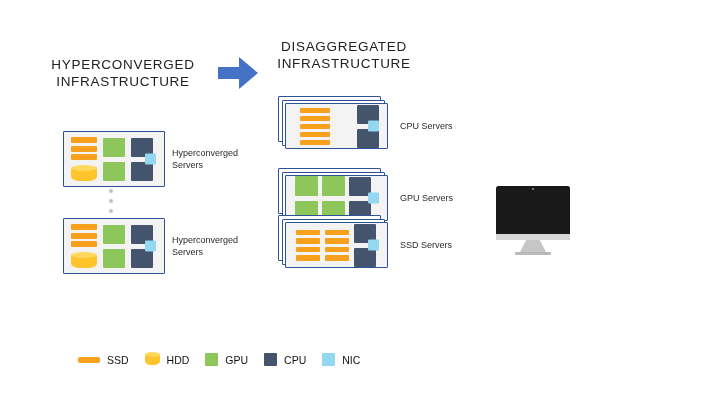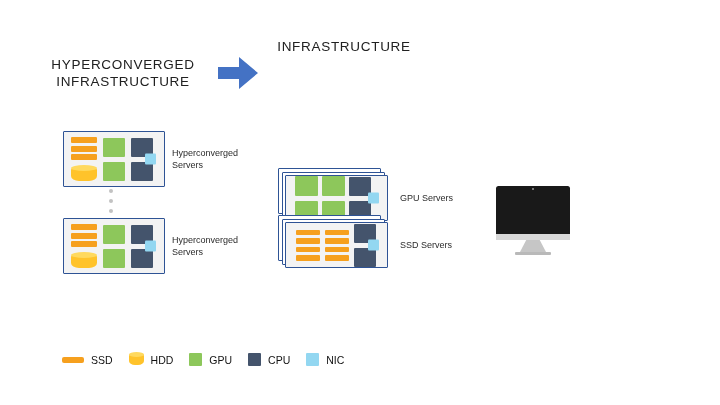--- a/index.html
+++ b/index.html
@@ -62,21 +62,21 @@
   .monitor-screen{width:74px;height:48px;background:var(--mscreen,#191919);
                   border-radius:2.5px 2.5px 0 0;position:relative;}
   .camera-dot{position:absolute;top:2px;left:50%;transform:translateX(-50%);
               width:2px;height:2px;border-radius:50%;background:#9a9a9a;}
   .monitor-chin{width:74px;height:6px;background:var(--mchin,#D8D8D8);}
   .monitor-stand{width:26px;height:12px;margin:0 auto;background:var(--mstand,#C6C6C6);
                  clip-path:polygon(24% 0,76% 0,100% 100%,0 100%);}
   .monitor-base{width:36px;height:3px;margin:0 auto;background:#b9b9b9;border-radius:1px;}
 
   
-  #legend{position:absolute;left:62px;top:353px;display:flex;align-items:center;gap:16px;}
+  #legend{position:absolute;left:78px;top:353px;display:flex;align-items:center;gap:16px;}
   .legend-item{display:flex;align-items:center;gap:7px;}
   .legend-label{font-size:10.5px;color:#111;}
   .legend-swatch{flex:none;}
   .sw-ssd{width:22px;height:6px;background:var(--ssd,#F6A01E);border-radius:2px;}
   .sw-gpu{width:13px;height:13px;background:var(--gpu,#8DC75B);border-radius:1px;}
   .sw-cpu{width:13px;height:13px;background:var(--cpu,#44546C);border-radius:1px;}
   .sw-nic{width:13px;height:13px;background:var(--nic,#93D7F1);border-radius:1px;}
   .sw-hdd{width:15px;height:11px;background:var(--hdd,#FFC32B);position:relative;
           border-radius:2px 2px 6px 6px/2px 2px 4px 4px;}
   .sw-hdd::before{content:"";position:absolute;left:0;right:0;top:-2.5px;height:5px;
@@ -90,20 +90,21 @@
   <div class="title left-title">
     <div>HYPERCONVERGED</div>
     <div>INFRASTRUCTURE</div>
   </div>
 
   <svg class="arrow-icon" width="40" height="34" viewBox="0 0 40 34">
     <path d="M0 11 L21 11 L21 1 L40 17 L21 33 L21 23 L0 23 Z" style="fill:var(--arrow,#4472C4)"></path>
   </svg>
 
   <div class="title right-title">
+    <div>DISAGGREGATED</div>
     <div>INFRASTRUCTURE</div>
   </div>
 
   <div class="hc-box hc-box-host box-hyperconverged" id="hc-box-0">
       <div class="box-content">
         <div class="box-col">
           <div class="bar-group">
             <div class="bar"></div>
             <div class="bar"></div>
             <div class="bar"></div>
@@ -152,20 +153,43 @@
         </div>
       </div>
       <div class="nic"></div>
     </div>
   <div class="server-label" id="hc-label-1">
     <div>Hyperconverged</div>
     <div>Servers</div>
   </div>
 
   <div id="stacks">
+      <div class="stack" style="top: 0px;">
+        <div class="stack-layer" style="left: 0px; top: 0px;"></div>
+        <div class="stack-layer" style="left: 3.5px; top: 3.5px;"></div>
+        <div class="stack-layer front box-cpu_server" style="left: 7px; top: 7px;">
+          <div class="box-content">
+            <div class="box-col">
+              <div class="bar-group">
+                <div class="bar"></div>
+                <div class="bar"></div>
+                <div class="bar"></div>
+                <div class="bar"></div>
+                <div class="bar"></div>
+              </div>
+            </div>
+            <div class="box-col">
+              <div class="sq cpu"></div>
+              <div class="sq cpu"></div>
+            </div>
+          </div>
+          <div class="nic"></div>
+        </div>
+        <div class="stack-label">CPU Servers</div>
+      </div>
       <div class="stack" style="top: 72px;">
         <div class="stack-layer" style="left: 0px; top: 0px;"></div>
         <div class="stack-layer" style="left: 3.5px; top: 3.5px;"></div>
         <div class="stack-layer front box-gpu_server" style="left: 7px; top: 7px;">
           <div class="box-content">
             <div class="box-col">
               <div class="sq gpu"></div>
               <div class="sq gpu"></div>
             </div>
             <div class="box-col">

